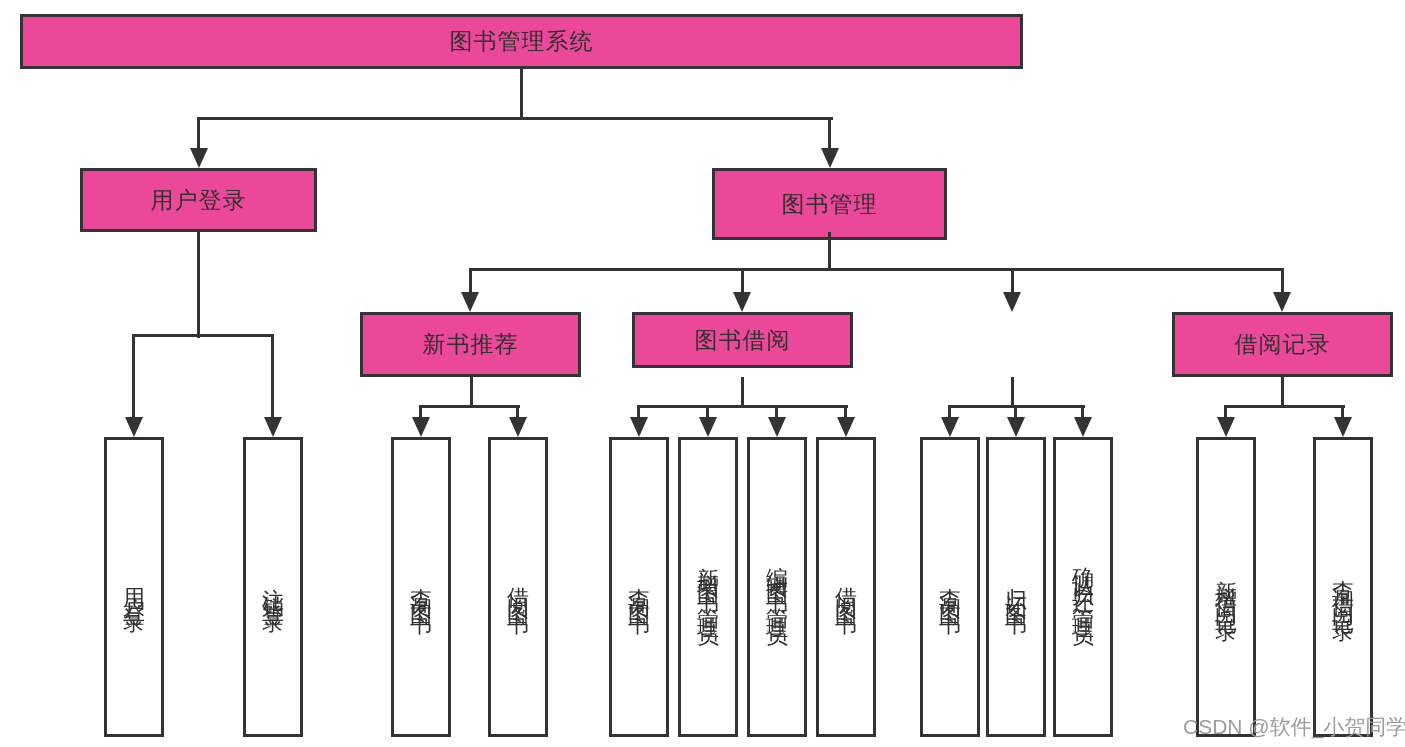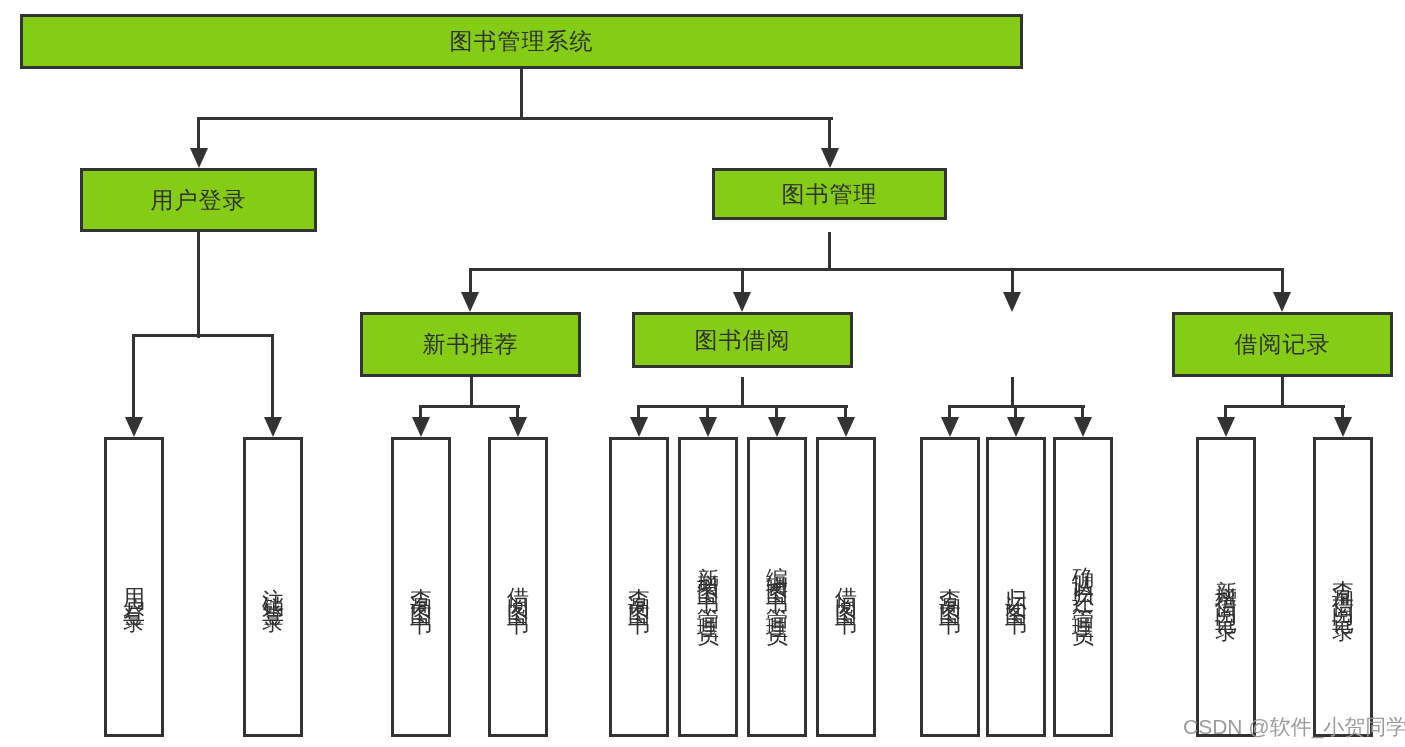--- a/index.html
+++ b/index.html
@@ -9,21 +9,21 @@
     height: 747px;
     background: #ffffff;
     font-family: "Liberation Sans", sans-serif;
     color: #303030;
     overflow: hidden;
   }
   .node {
     position: absolute;
     box-sizing: border-box;
     border: 3px solid #333333;
-    background: #84cc16;
+    background: #ec4899;
     display: flex;
     align-items: center;
     justify-content: center;
     font-size: 23px;
     letter-spacing: 1px;
     color: #303030;
     text-align: center;
   }
   .vnode {
     position: absolute;
@@ -61,21 +61,21 @@
   }
 </style>
 </head>
 <body>
 
 <div class="canvas">
 
   <div class="node" style="left:20px; top:14px; width:1003px; height:55px;">图书管理系统</div>
 
   <div class="node" style="left:80px; top:168px; width:237px; height:64px;">用户登录</div>
-  <div class="node" style="left:712px; top:168px; width:235px; height:52px;">图书管理</div>
+  <div class="node" style="left:712px; top:168px; width:235px; height:72px;">图书管理</div>
 
   <div class="node" style="left:360px; top:312px; width:221px; height:65px;">新书推荐</div>
   <div class="node" style="left:632px; top:312px; width:221px; height:56px;">图书借阅</div>
   <div class="node" style="left:1172px; top:312px; width:221px; height:65px;">借阅记录</div>
 
   <div class="vnode" style="left:104px; top:437px; width:60px; height:300px;">用户登录</div>
   <div class="vnode" style="left:243px; top:437px; width:60px; height:300px;">注销登录</div>
 
   <div class="vnode" style="left:391px; top:437px; width:60px; height:300px;">查询图书</div>
   <div class="vnode" style="left:488px; top:437px; width:60px; height:300px;">借阅图书</div>

